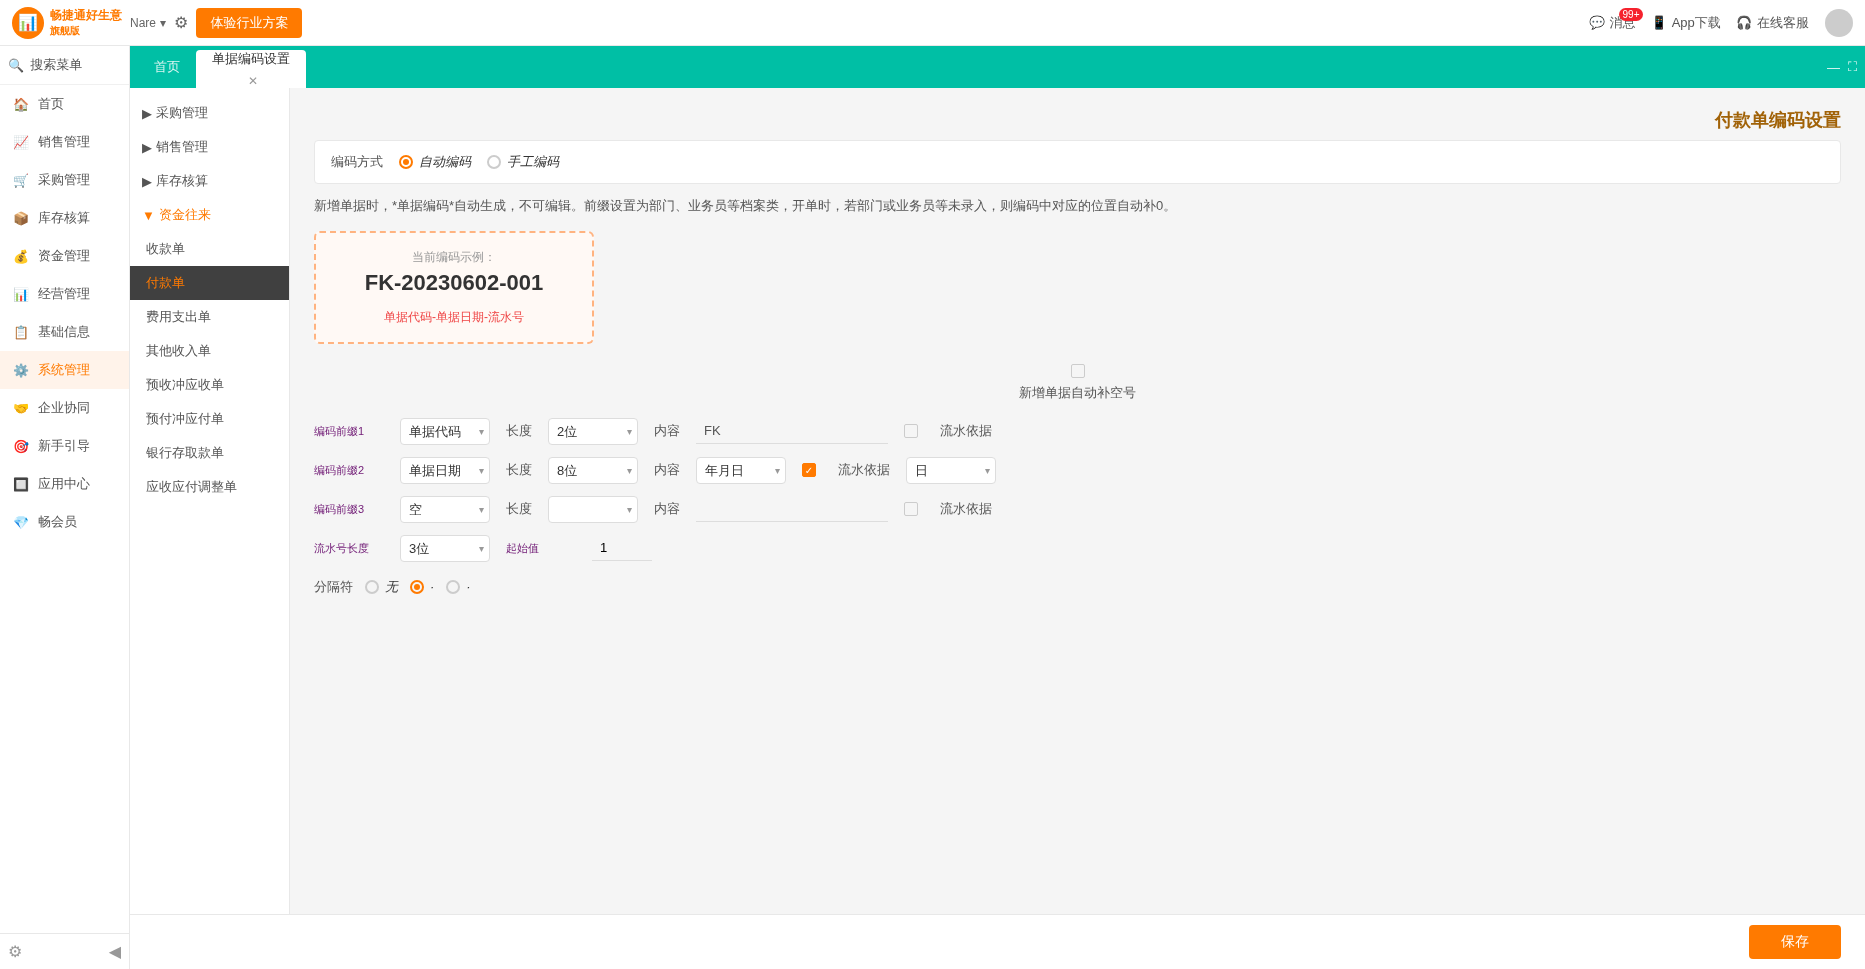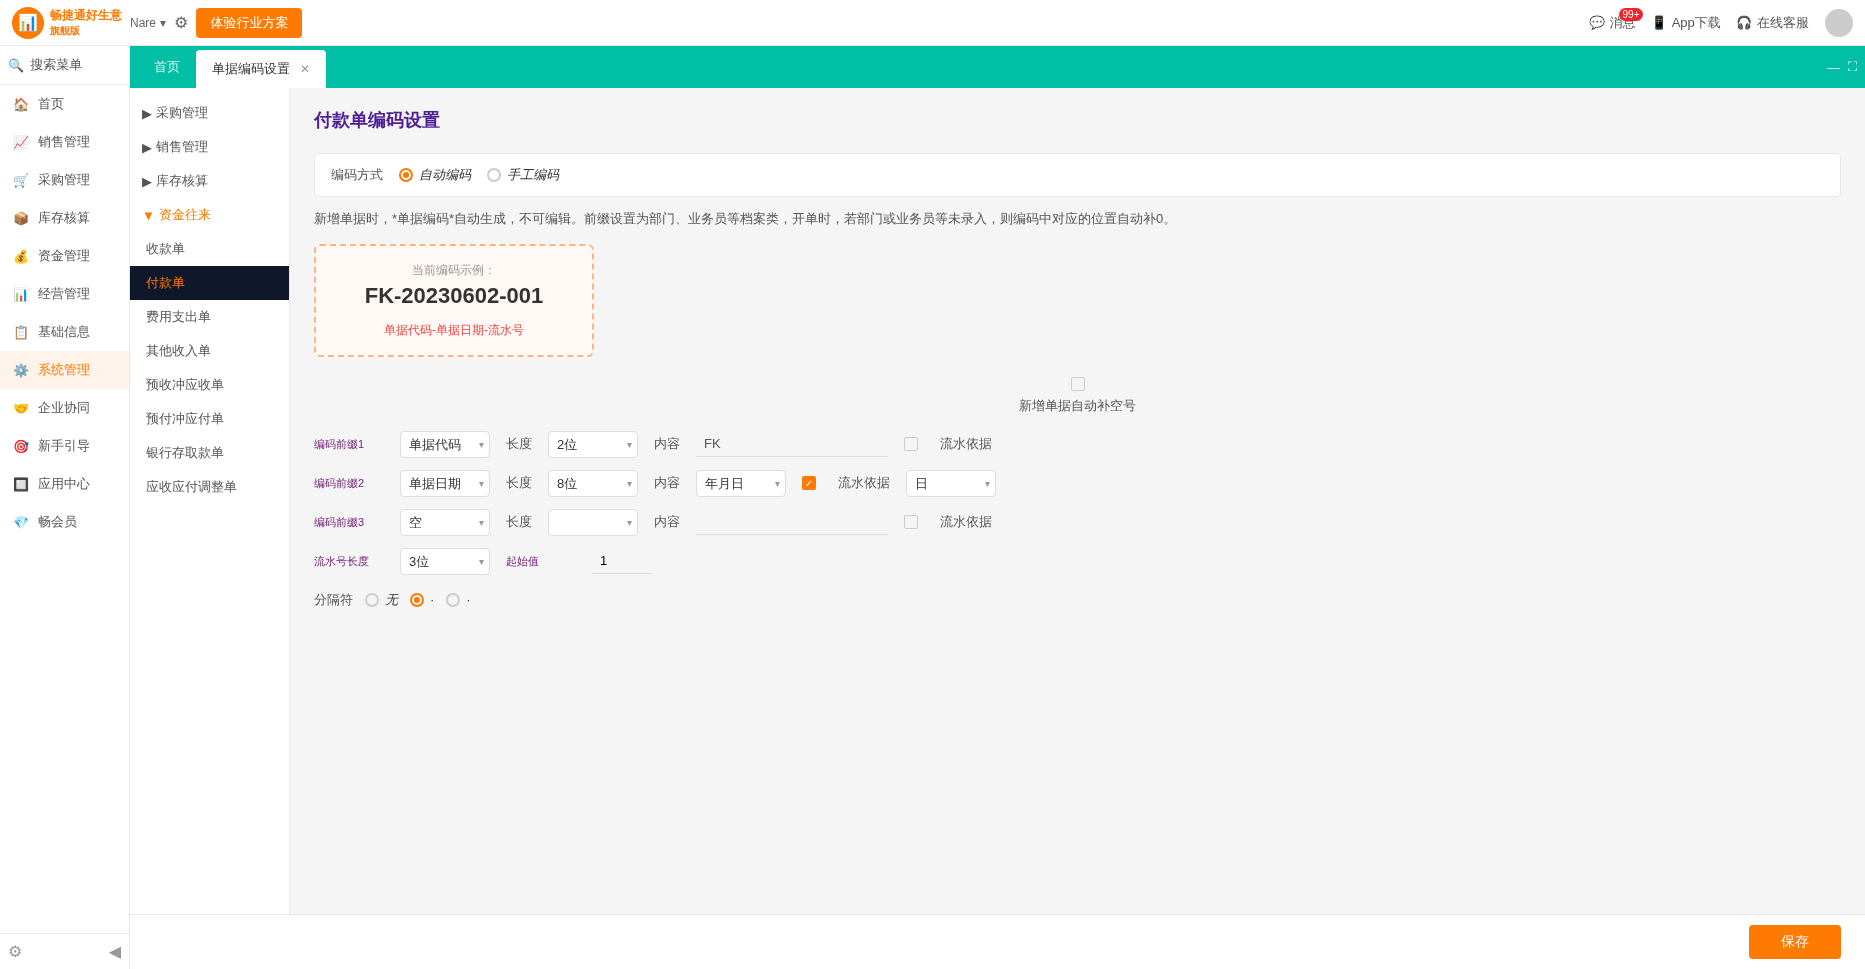--- a/index.html
+++ b/index.html
@@ -79,20 +79,21 @@
       color: rgba(255,255,255,0.85);
       gap: 6px;
     }
     .tab-item.home { background: transparent; }
     .tab-item.active {
       background: #fff;
       color: #333;
       border-radius: 4px 4px 0 0;
       margin-top: 4px;
       height: 38px;
+      flex-direction: column;
     }
     .tab-close { font-size: 12px; color: #999; cursor: pointer; margin-left: 4px; }
     .tab-bar-right { margin-left: auto; display: flex; align-items: center; gap: 8px; color: rgba(255,255,255,0.9); }
 
     
     .sub-layout { display: flex; flex: 1; overflow: hidden; }
     .sub-sidebar {
       width: 160px;
       background: #fff;
       border-right: 1px solid #e8e8e8;
@@ -102,34 +103,34 @@
     }
     .sub-menu-item {
       padding: 8px 16px;
       cursor: pointer;
       color: #555;
       font-size: 13px;
       display: flex;
       align-items: center;
       gap: 6px;
     }
-    .sub-menu-item.active { background: #0f172a; color: #ff7a00; font-weight: 500; }
+    .sub-menu-item.active { background: #404040; color: #ff7a00; font-weight: 500; }
     .sub-menu-group { padding: 8px 12px; color: #555; font-size: 13px; cursor: pointer; display: flex; align-items: center; gap: 4px; }
     .sub-menu-group.expanded { color: #ff7a00; }
 
     
     .main-content {
       flex: 1;
       background: #f5f5f5;
       overflow-y: auto;
       padding: 20px 24px;
       display: flex;
       flex-direction: column;
     }
-    .page-title { font-size: 18px; font-weight: 600; color: #4c1d95; margin-bottom: 21px; }
+    .page-title { font-size: 18px; font-weight: 600; color: #a16207; margin-bottom: 8px; text-align: right; }
 
     
     .encoding-section {
       background: #fff;
       border: 1px solid #e8e8e8;
       border-radius: 4px;
       padding: 12px 16px;
       margin-bottom: 12px;
       display: flex;
       align-items: center;

